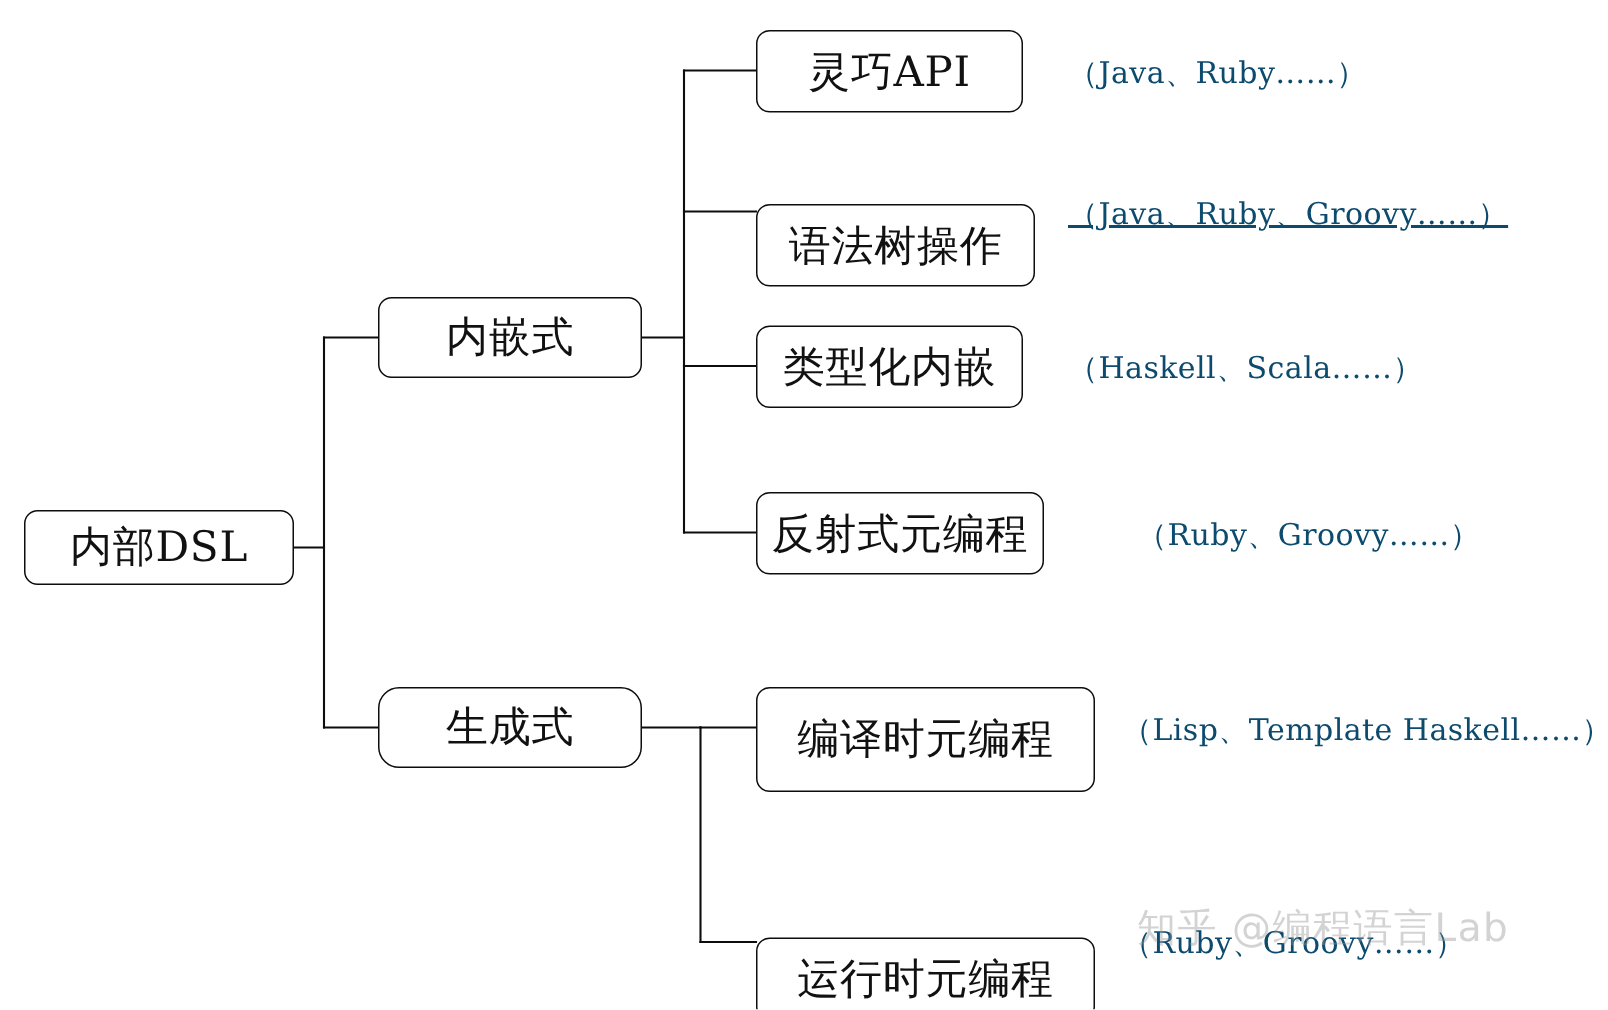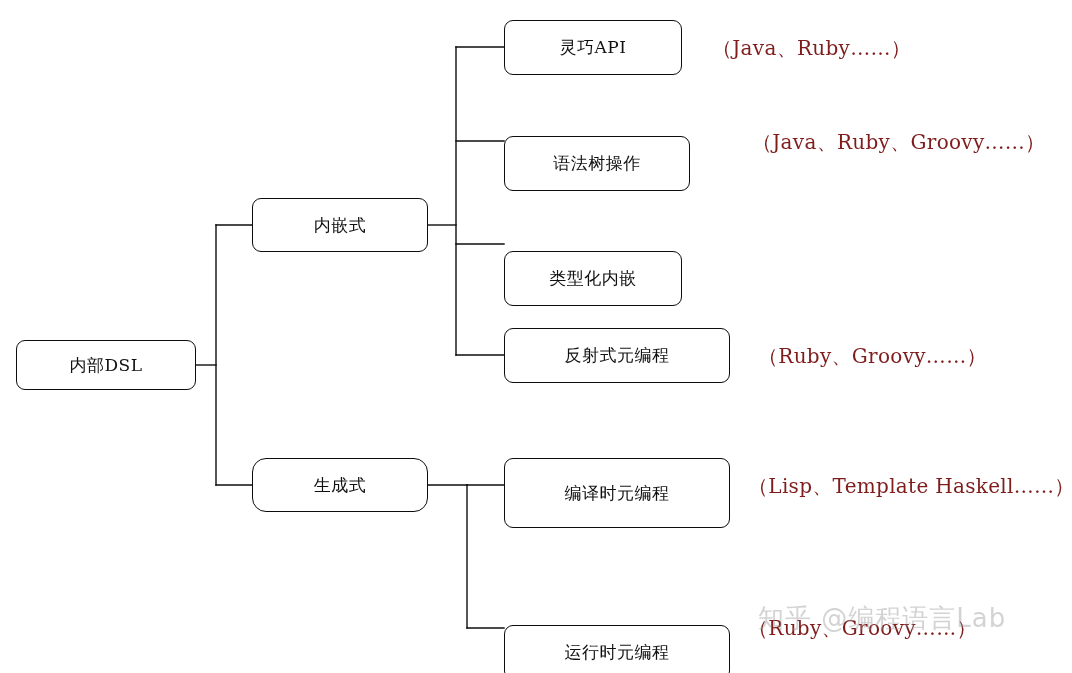--- a/index.html
+++ b/index.html
@@ -25,31 +25,31 @@
   .node {
     position: absolute;
     box-sizing: border-box;
     border: 1.4px solid #0d0d0d;
     border-radius: 9px;
     background: #ffffff;
     display: flex;
     align-items: center;
     justify-content: center;
     font-family: "DejaVu Serif", "Liberation Serif", serif;
-    font-size: 17px;
+    font-size: 28px;
     color: #111111;
     letter-spacing: 0.5px;
     white-space: nowrap;
     z-index: 2;
   }
   .annot {
     position: absolute;
     font-family: "DejaVu Serif", "Liberation Serif", serif;
     font-size: 20px;
-    color: #7f1d1d;
+    color: #0c4a6e;
     white-space: nowrap;
     letter-spacing: 0.3px;
     z-index: 2;
   }
   #watermark {
     position: absolute;
     left: 758px;
     top: 601px;
     font-family: "DejaVu Sans", "Liberation Sans", sans-serif;
     font-size: 26px;
@@ -101,27 +101,28 @@
   </div>
 
   <div class="node" style="left:504px; top:20px; width:178px; height:55px;">
     <span>灵巧API</span>
   </div>
   <div class="annot" style="left:712px; top:35px;">（Java、Ruby……）</div>
 
   <div class="node" style="left:504px; top:114px; width:186px; height:55px;margin-top:22px;">
     <span>语法树操作</span>
   </div>
-  <div class="annot" style="left:752px; top:129px;">（Java、Ruby、Groovy……）</div>
+  <div class="annot" style="left:712px; top:129px;text-decoration:underline;">（Java、Ruby、Groovy……）</div>
 
-  <div class="node" style="left:504px; top:217px; width:178px; height:55px;margin-top:34px;">
+  <div class="node" style="left:504px; top:217px; width:178px; height:55px;">
     <span>类型化内嵌</span>
   </div>
+  <div class="annot" style="left:712px; top:232px;">（Haskell、Scala……）</div>
 
-  <div class="node" style="left:504px; top:328px; width:226px; height:55px;">
+  <div class="node" style="left:504px; top:328px; width:192px; height:55px;">
     <span>反射式元编程</span>
   </div>
   <div class="annot" style="left:758px; top:343px;">（Ruby、Groovy……）</div>
 
   <div class="node" style="left:252px; top:458px; width:176px; height:54px;border-radius:14px;">
     <span>生成式</span>
   </div>
 
   <div class="node" style="left:504px; top:458px; width:226px; height:70px;">
     <span>编译时元编程</span>

